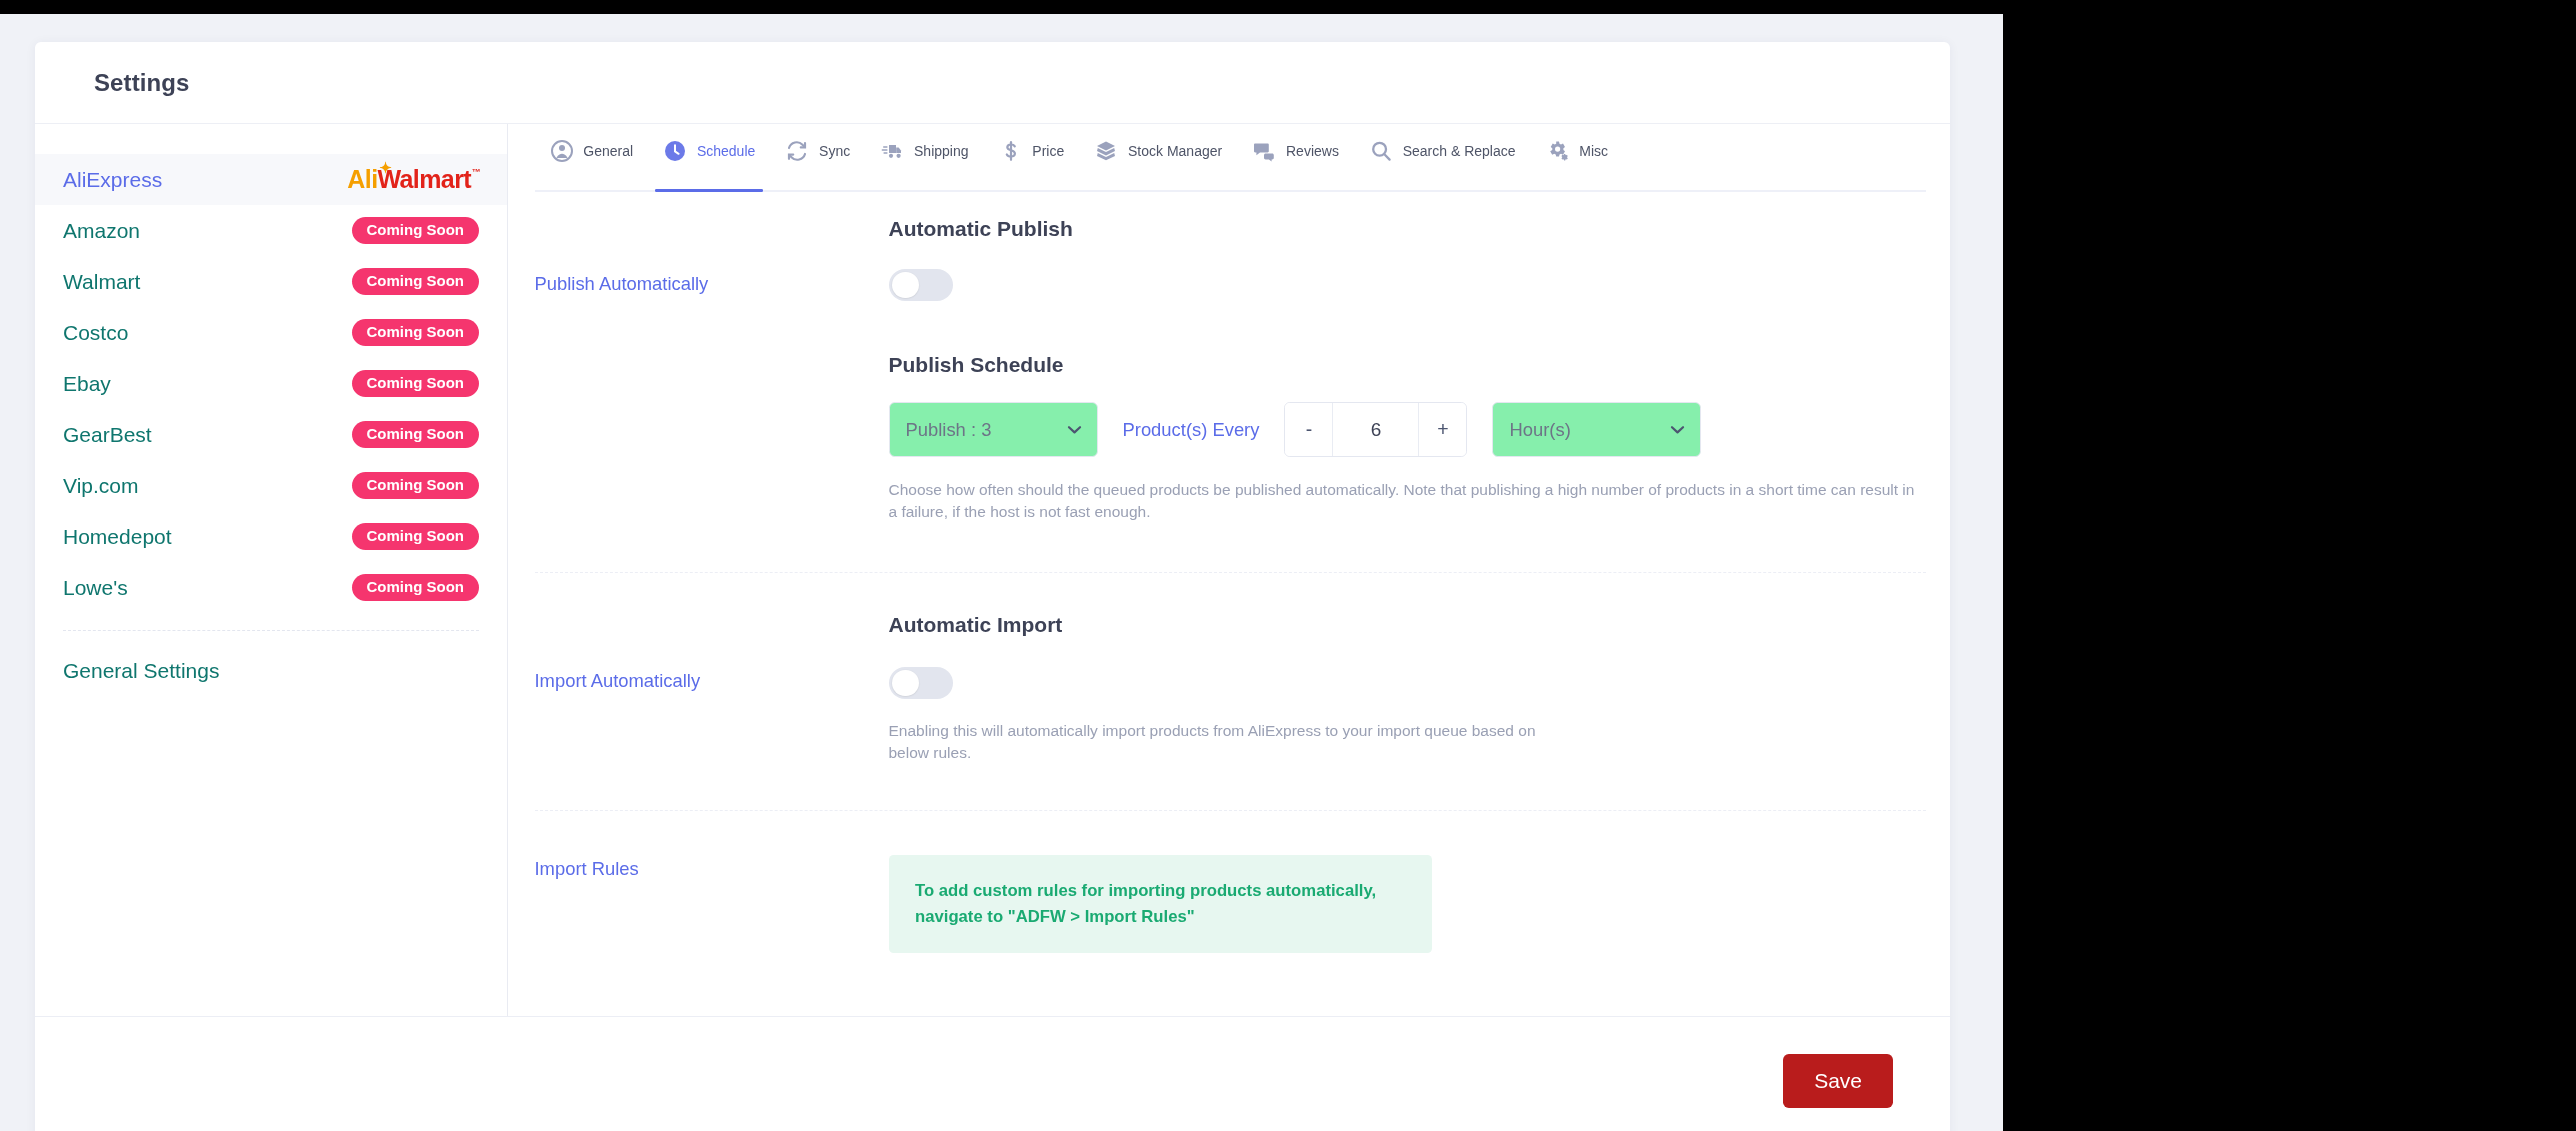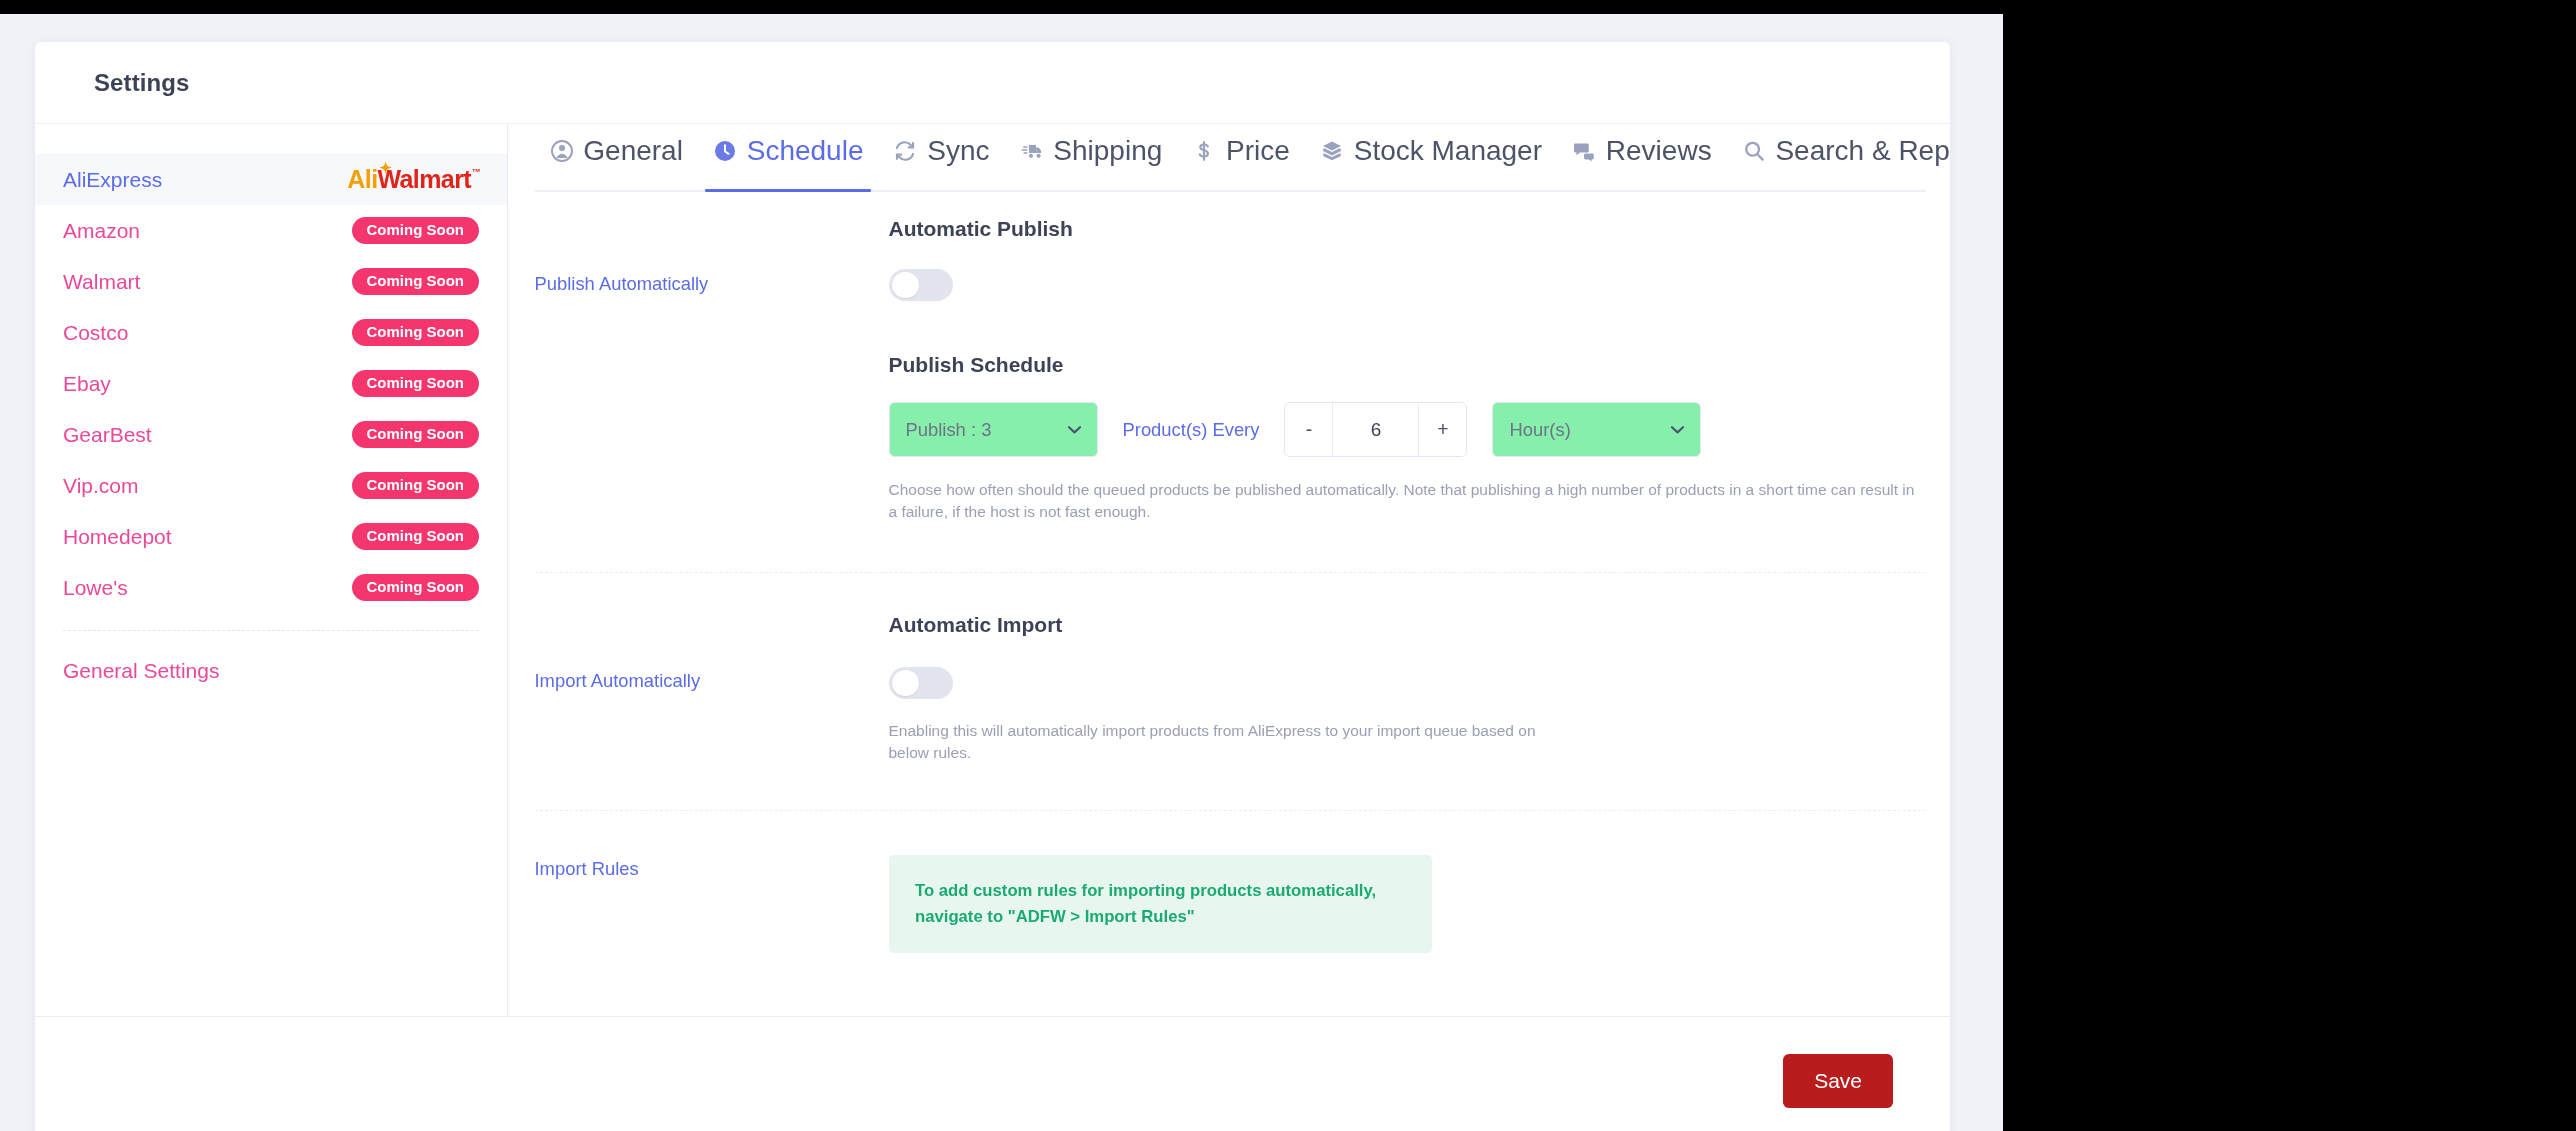--- a/index.html
+++ b/index.html
@@ -68,21 +68,21 @@
     align-items: center;
     justify-content: space-between;
     padding: 0 28px 0 28px;
     cursor: pointer;
   }
   .store-row.active {
     background: #f7f8fb;
   }
   .store-name {
     font-size: 21px;
-    color: #ec4899;
+    color: #0f766e;
   }
   .store-row.active .store-name {
     color: #5b6ce8;
   }
   .badge-soon {
     background: #f5356e;
     color: #ffffff;
     font-size: 15px;
     font-weight: 700;
     border-radius: 574px;
@@ -148,21 +148,21 @@
   .tab {
     display: flex;
     align-items: center;
     gap: 9.8px;
     height: 100%;
     padding: 0 15px 12.6px 15px;
     cursor: pointer;
     position: relative;
   }
   .tab-label {
-    font-size: 28px;
+    font-size: 14px;
     color: #4e5467;
     white-space: nowrap;
   }
   .tab.active .tab-label { color: #5b6ce8; }
   .tab.active::after {
     content: "";
     position: absolute;
     left: 7px; right: 7px;
     bottom: -2.3px;
     height: 3.5px;

